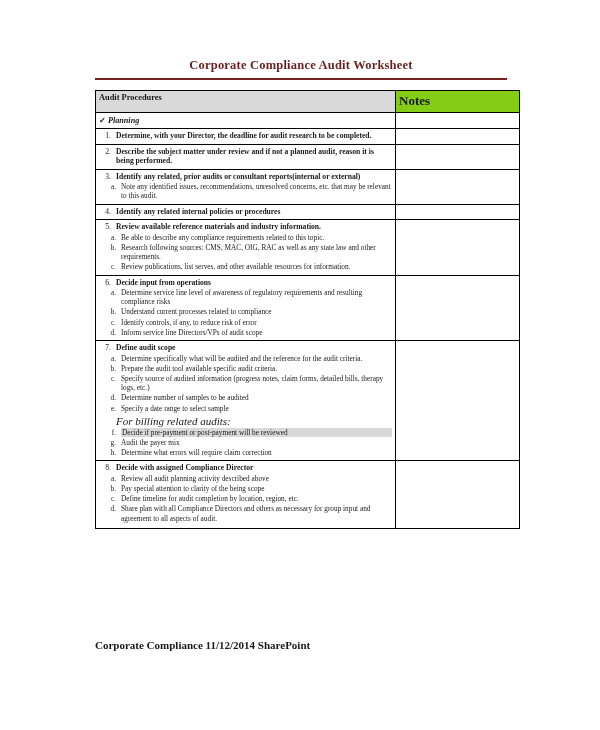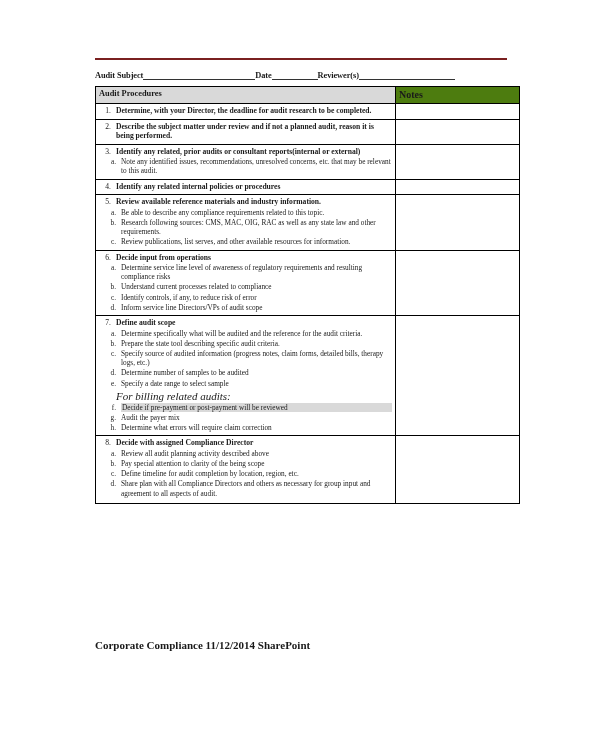--- a/index.html
+++ b/index.html
@@ -74,23 +74,23 @@
   }
   th.col-proc {
     background: #d9d9d9;
     text-align: left;
     font-size: 8.4px;
     font-weight: bold;
     width: 293px;
     padding: 2px 4px;
   }
   th.col-notes {
-    background: #4d7c0f;
+    background: #84cc16;
     text-align: left;
-    font-size: 10px;
+    font-size: 13px;
     font-weight: bold;
     width: 117px;
     padding: 2px 4px;
   }
   td.notes { background: #fff; }
   .planning-row td {
     padding: 1px 4px 2px 10px;
     font-size: 8.2px;
     font-style: italic;
     font-weight: bold;
@@ -143,36 +143,40 @@
   }
   .spacer-2 { height: 2px; }
 </style>
 </head>
 <body>
 
 <div class="page">
 
   <div class="sheet">
 
+    <div class="doc-title">Corporate Compliance Audit Worksheet</div>
     <div class="title-rule"></div>
 
-    <div class="field-line">
-      <span class="lbl">Audit Subject</span><span class="ul" style="width:112px;"></span><span class="lbl">Date</span><span class="ul" style="width:46px;"></span><span class="lbl">Reviewer(s)</span><span class="ul" style="width:96px;"></span>
-    </div>
 
 
     <table class="audit">
       <thead>
         <tr>
           <th class="col-proc">Audit Procedures</th>
           <th class="col-notes">Notes</th>
         </tr>
       </thead>
       <tbody>
 
+        <tr class="planning-row">
+          <td>
+            <span class="check">✓</span><span>Planning</span>
+          </td>
+          <td class="notes"></td>
+        </tr>
 
         <tr>
           <td>
             <div class="item">
               <span class="num">1.</span>
               <span class="body">Determine, with your Director, the deadline for audit research to be completed.</span>
             </div>
           </td>
           <td class="notes"></td>
         </tr>
@@ -264,21 +268,21 @@
             <div class="item">
               <span class="num">7.</span>
               <span class="body">Define audit scope</span>
             </div>
             <div class="sub">
               <span class="ltr">a.</span>
               <span class="body">Determine specifically what will be audited and the reference for the audit criteria.</span>
             </div>
             <div class="sub">
               <span class="ltr">b.</span>
-              <span class="body">Prepare the state tool describing specific audit criteria.</span>
+              <span class="body">Prepare the audit tool available specific audit criteria.</span>
             </div>
             <div class="sub">
               <span class="ltr">c.</span>
               <span class="body">Specify source of audited information (progress notes, claim forms, detailed bills, therapy logs, etc.)</span>
             </div>
             <div class="sub">
               <span class="ltr">d.</span>
               <span class="body">Determine number of samples to be audited</span>
             </div>
             <div class="sub">

